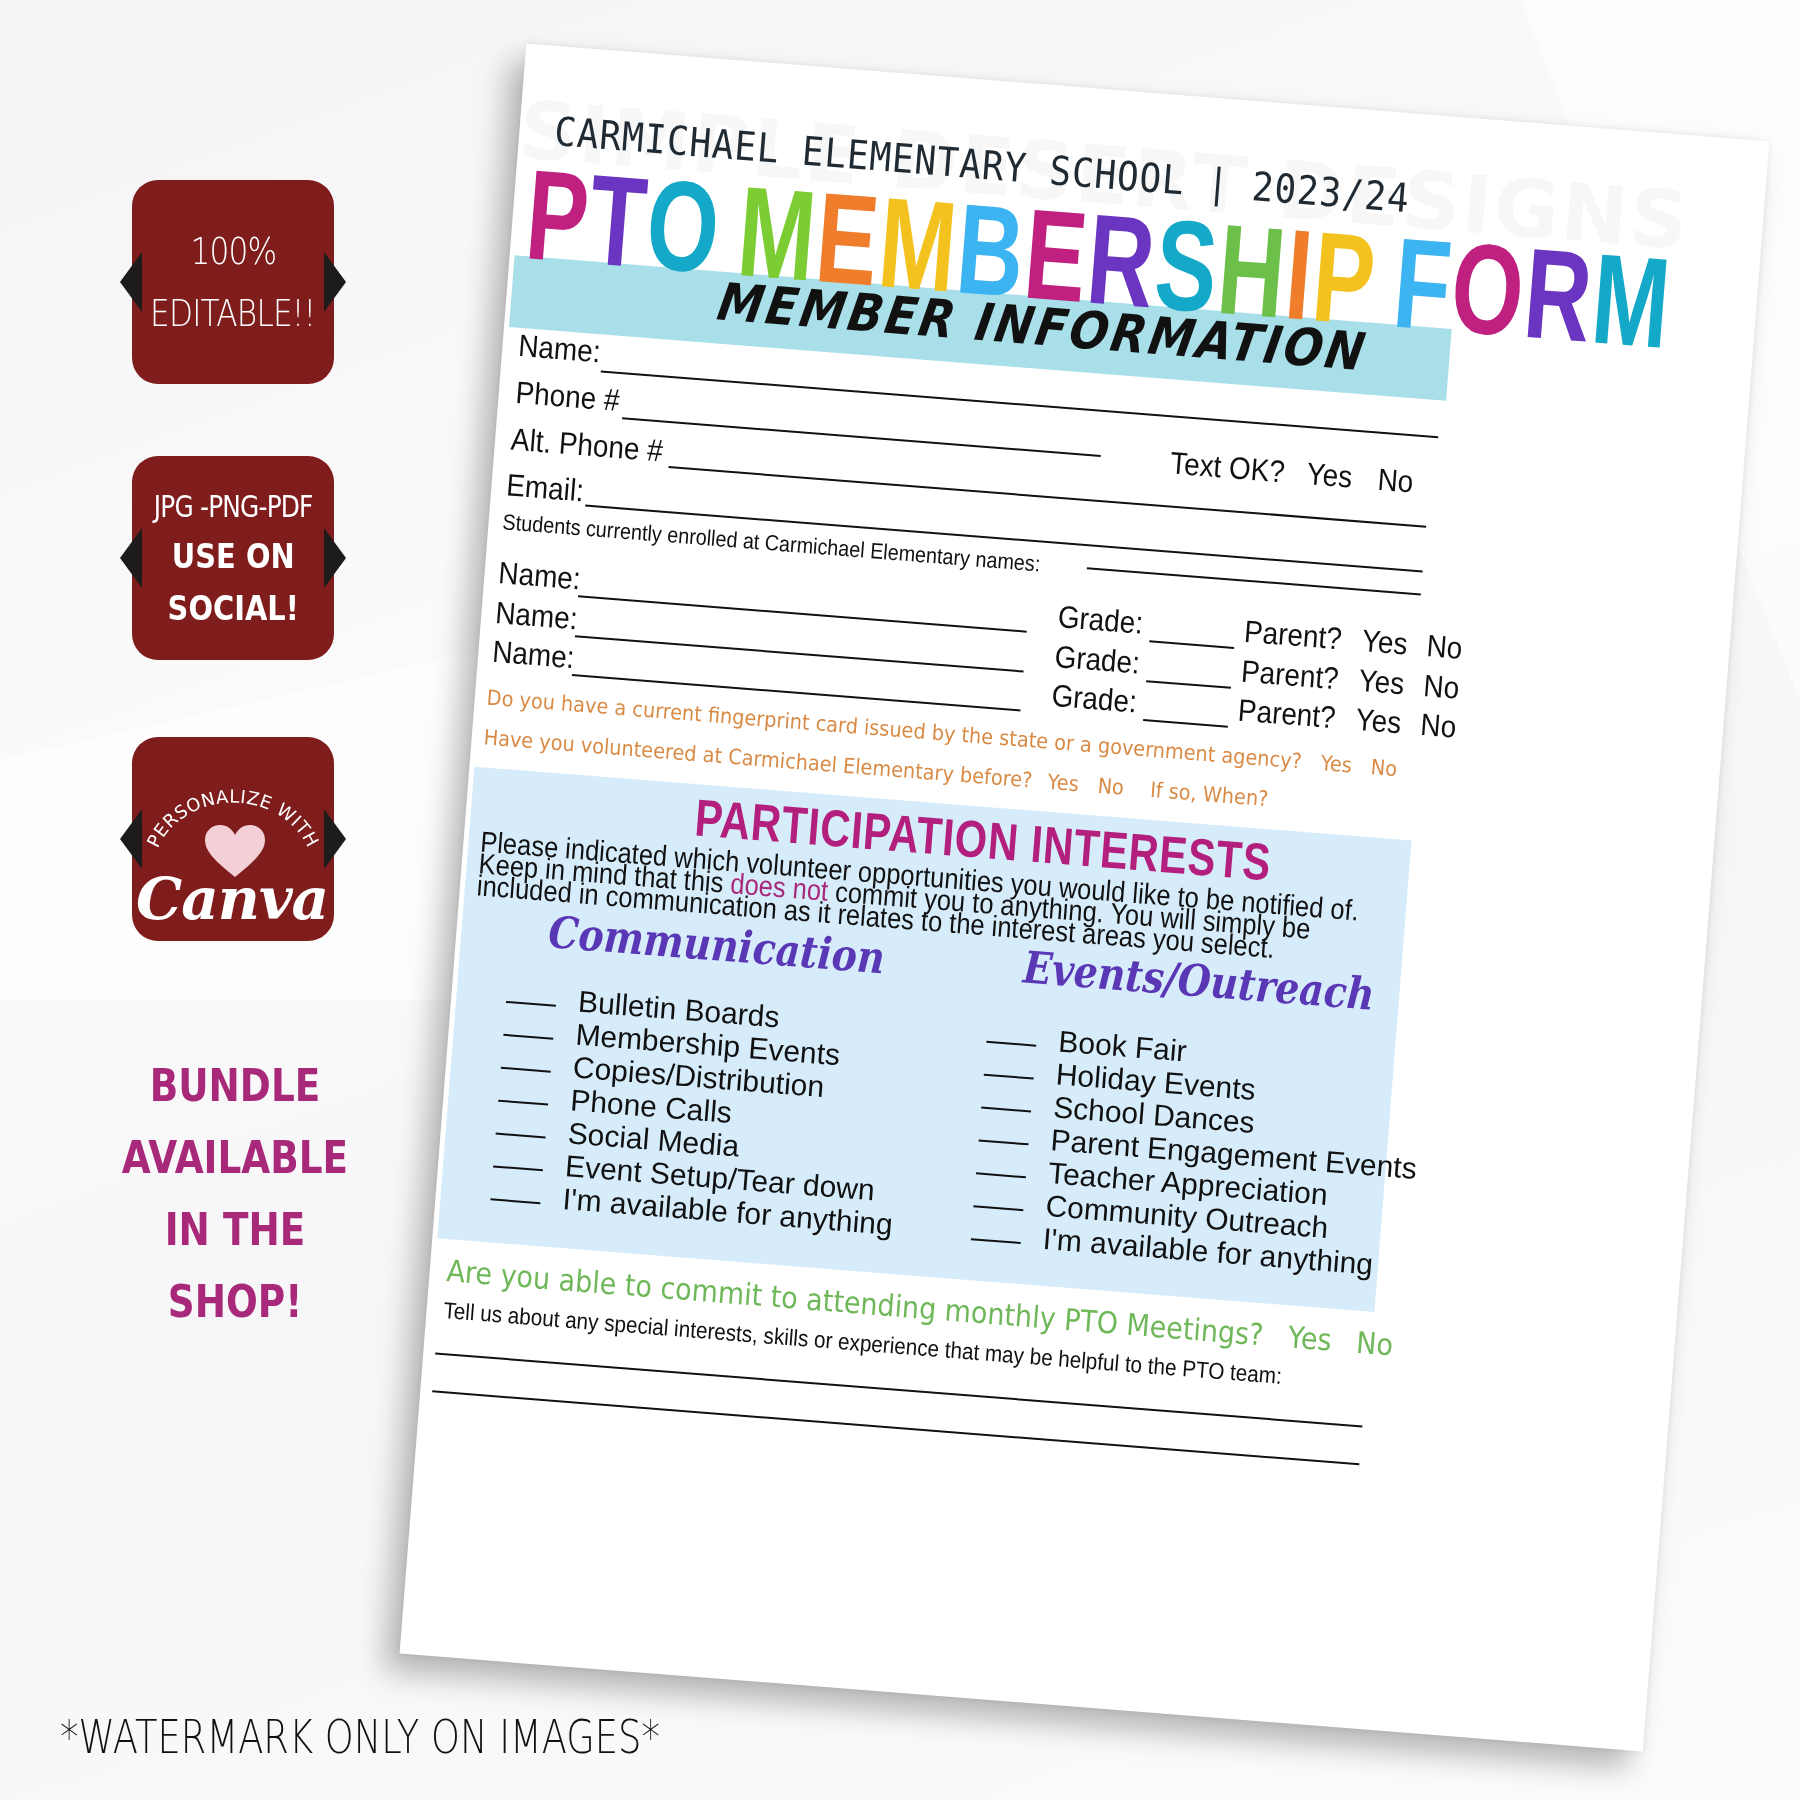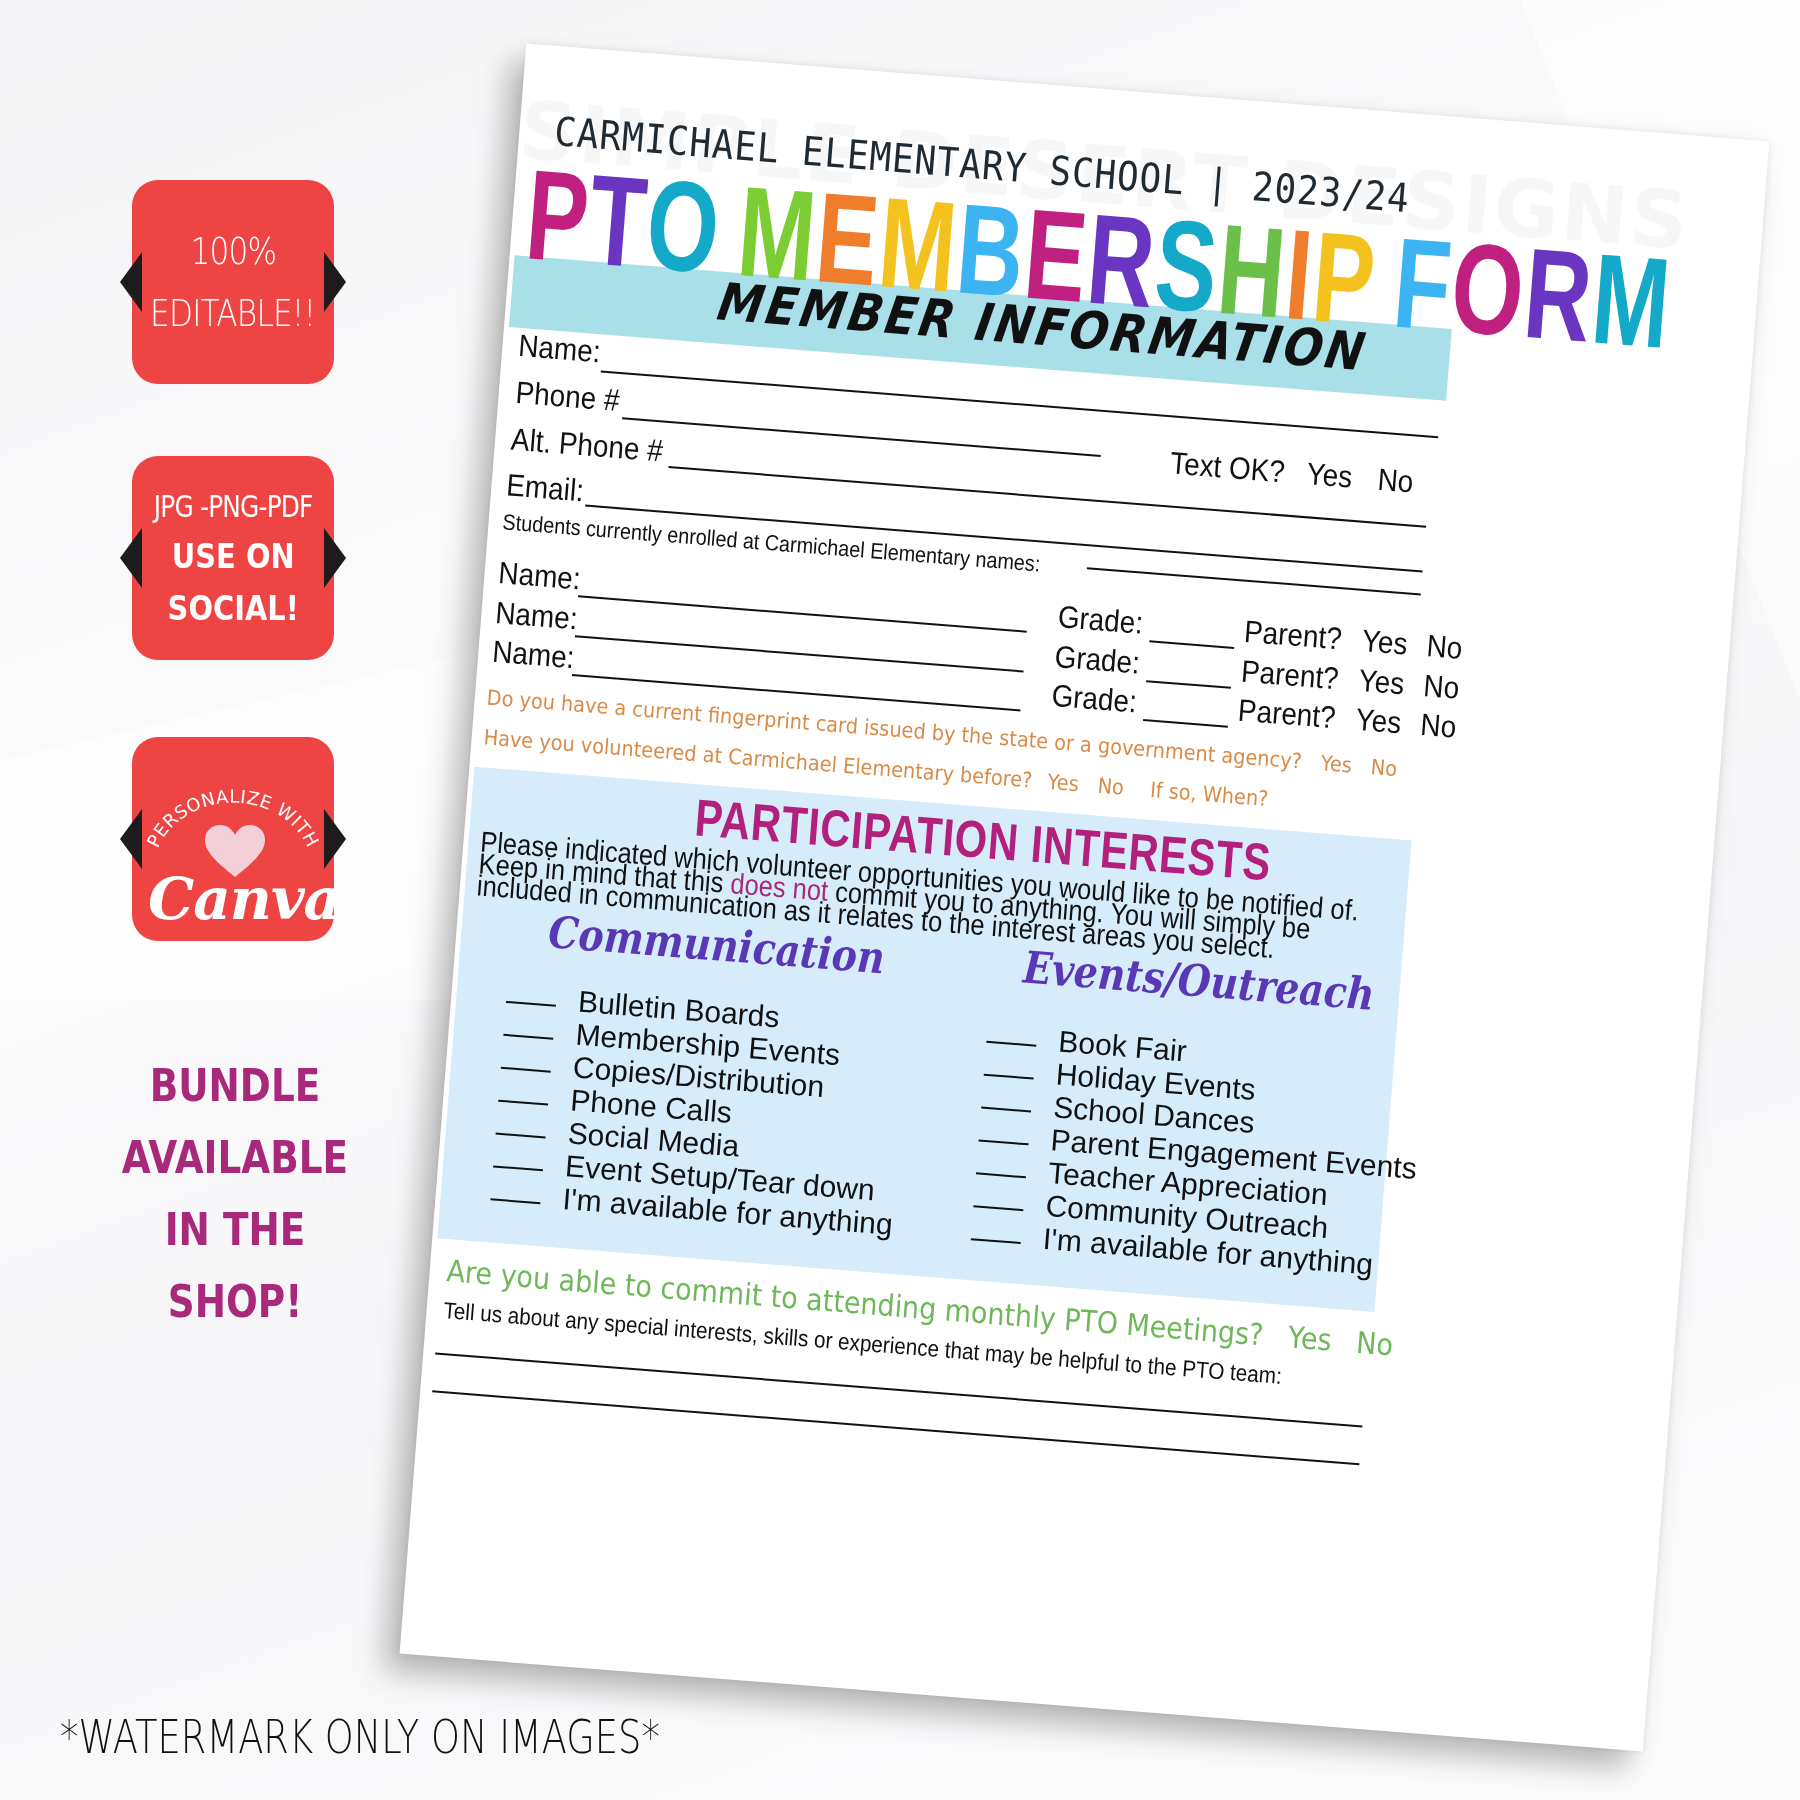--- a/index.html
+++ b/index.html
@@ -1,35 +1,35 @@
 <!DOCTYPE html>
 <html><head>
 <meta charset="utf-8">
 <style>
   html,body{margin:0;padding:0;}
   body{width:1800px;height:1800px;position:relative;overflow:hidden;
     background:linear-gradient(160deg,#f4f4f6 0%,#fbfbfc 35%,#f6f6f8 60%,#fcfcfd 100%);
     font-family:"Liberation Sans",sans-serif;}
   .bg-shard{position:absolute;background:rgba(255,255,255,0.6);}
   
-  .badge{position:absolute;left:132px;width:202px;background:#ef4444;border-radius:26px;color:#fff;
+  .badge{position:absolute;left:132px;width:202px;background:#7f1d1d;border-radius:26px;color:#fff;
     text-align:center;font-family:"DejaVu Sans",sans-serif;display:flex;flex-direction:column;
     justify-content:center;align-items:center;}
   .badge:before,.badge:after{content:"";position:absolute;top:50%;width:22px;height:60px;margin-top:-30px;background:#1d1b1b;}
   .badge:before{left:-12px;clip-path:polygon(100% 0,0 50%,100% 100%);}
   .badge:after{right:-12px;clip-path:polygon(0 0,100% 50%,0 100%);}
   .badge .light{font-weight:300;font-size:38px;line-height:62px;letter-spacing:-1px;transform:scaleX(0.82);}
   .badge .thin{font-size:31px;line-height:48px;transform:scaleX(0.8);letter-spacing:-1px;}
   .badge .bold{font-weight:bold;font-size:34px;line-height:52px;transform:scaleX(0.85);}
   .badge1{top:180px;height:204px;}
   .badge2{top:456px;height:204px;}
   .badge3{top:737px;height:204px;}
   .arc-text{position:absolute;top:22px;left:0;width:202px;height:100px;}
   .heart{position:absolute;left:73px;top:88px;width:60px;height:54px;}
-  .canva{position:absolute;left:16px;width:162px;top:128px;font-family:"DejaVu Serif",serif;font-style:italic;font-weight:bold;font-size:58px;color:#fff;letter-spacing:-1px;}
+  .canva{position:absolute;left:4px;width:162px;top:128px;font-family:"DejaVu Serif",serif;font-style:italic;font-weight:bold;font-size:58px;color:#fff;letter-spacing:-1px;}
   .bundle{position:absolute;left:90px;top:1050px;width:290px;text-align:center;color:#a8297a;
     font-family:"DejaVu Sans",sans-serif;font-weight:bold;font-size:44px;line-height:72px;transform:scaleX(0.85);}
   .watermark-note{position:absolute;left:60px;top:1710px;font-family:"DejaVu Sans",sans-serif;font-size:46px;color:#111;
     letter-spacing:0px;transform:scaleX(0.8);transform-origin:left top;font-weight:300;}
 
   
   .paper{position:absolute;left:461px;top:90px;width:1247px;height:1615px;background:#fff;
     transform:rotate(4.5deg);transform-origin:center center;
     box-shadow:-14px 18px 30px rgba(0,0,0,0.28), 0 0 6px rgba(0,0,0,0.08);}
   .abs{position:absolute;white-space:nowrap;}

